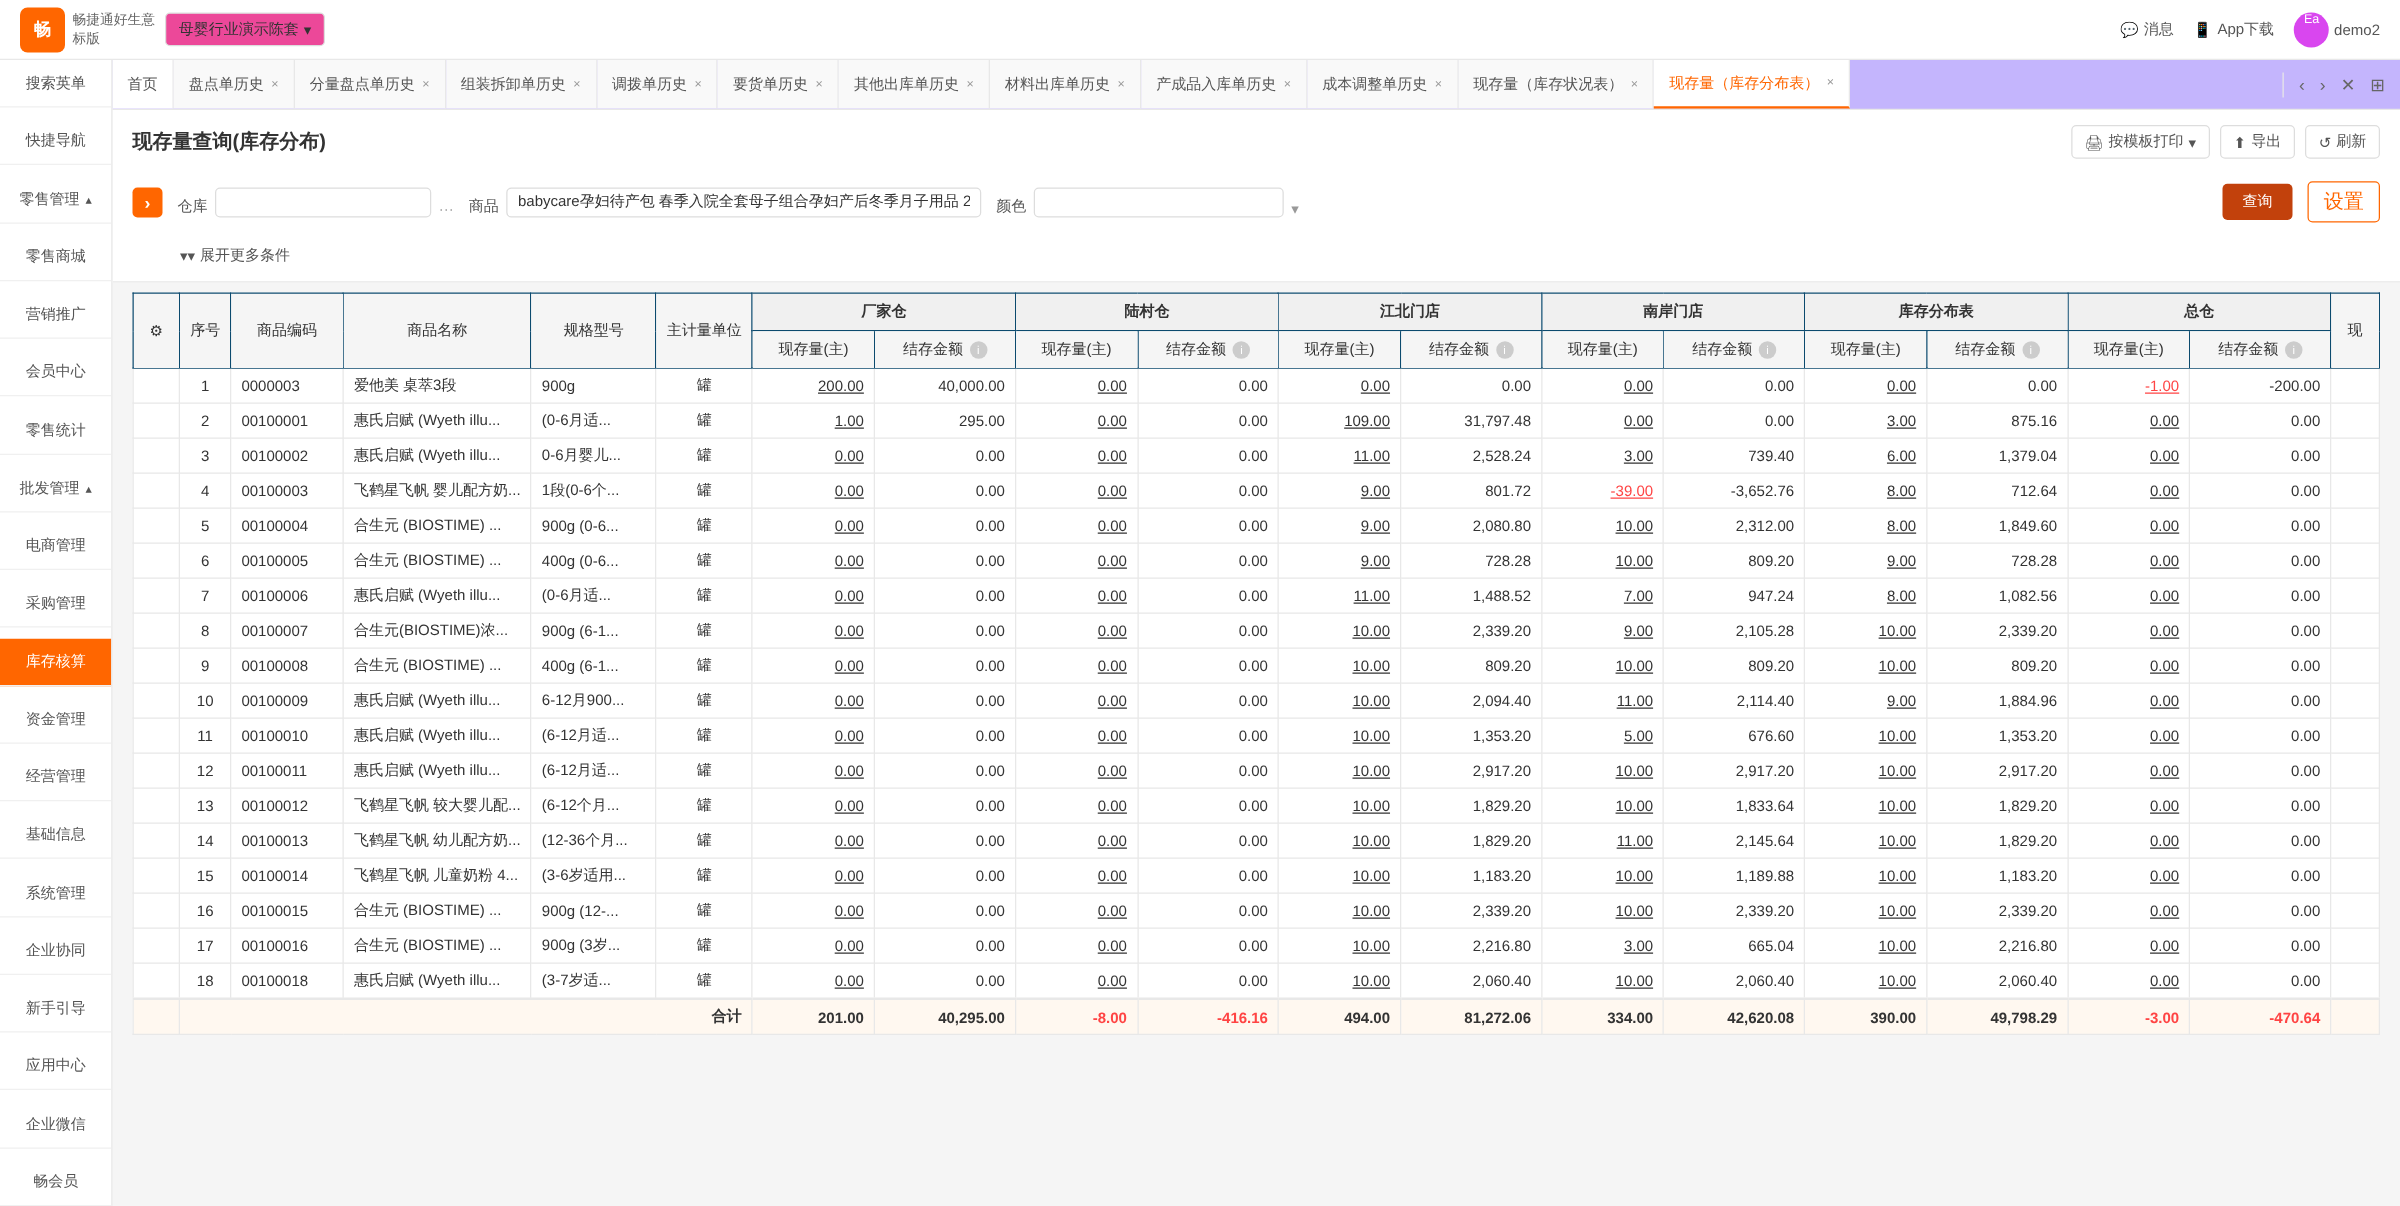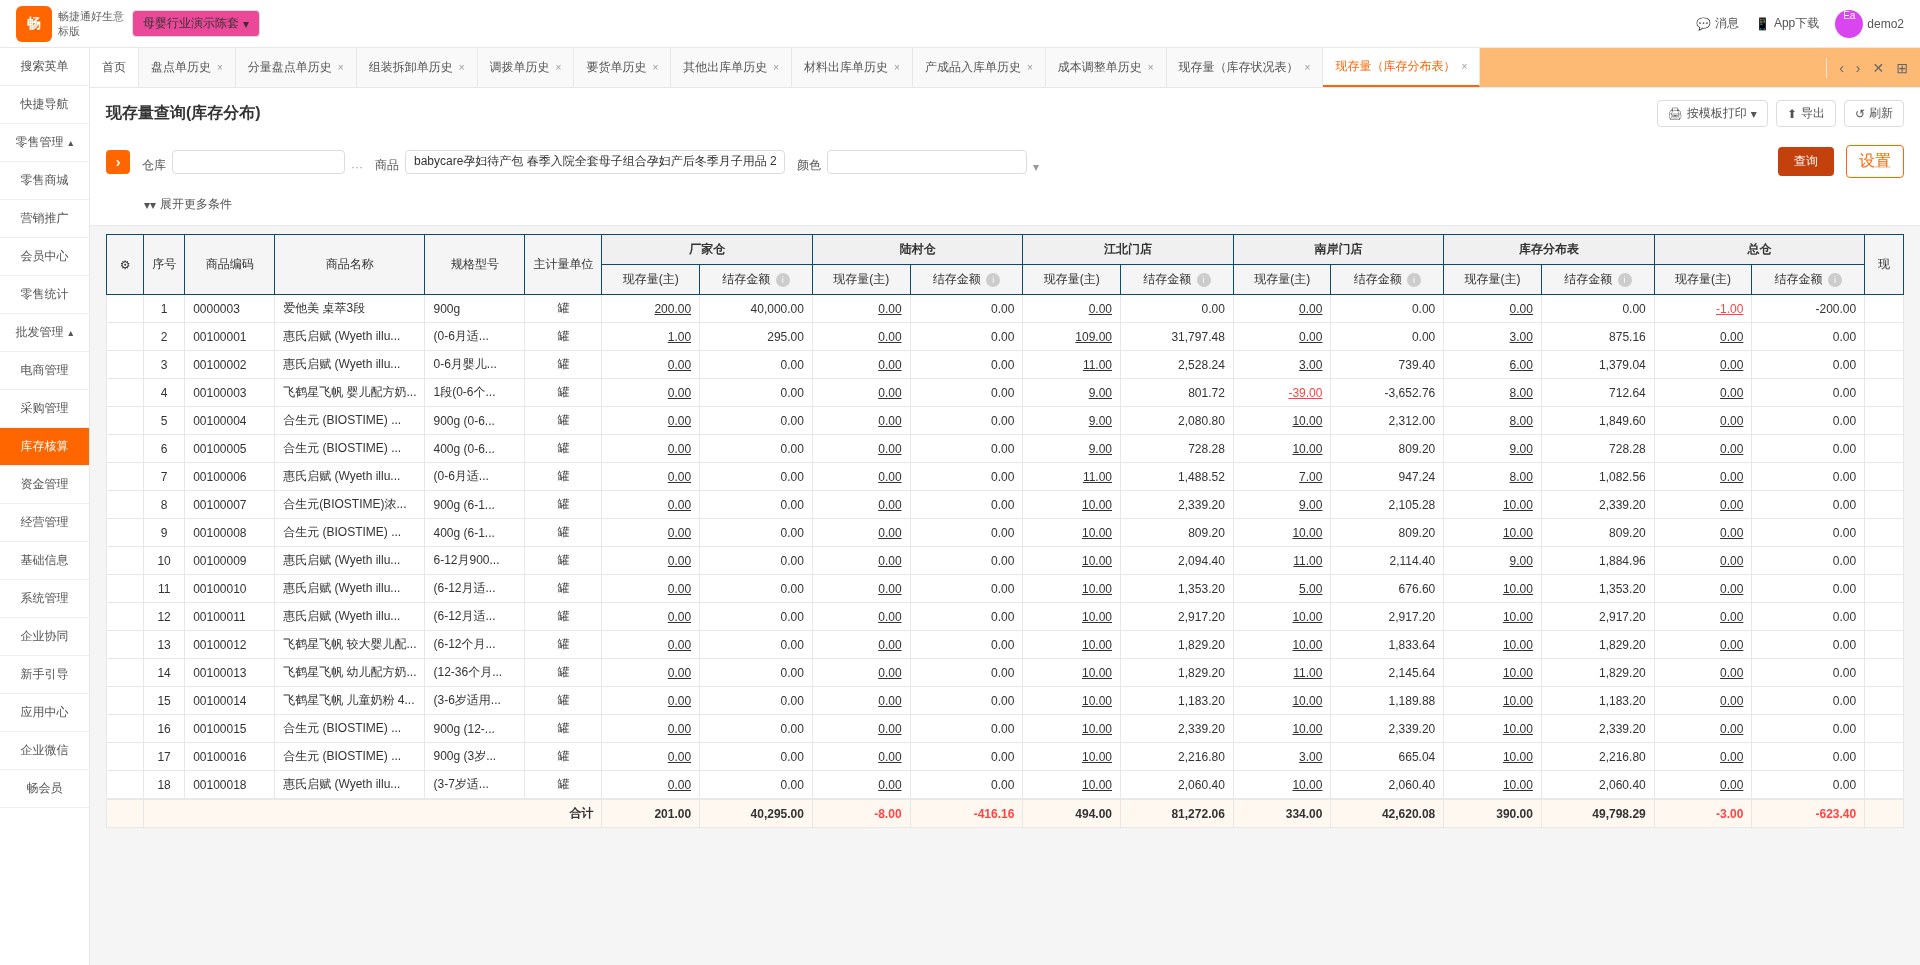--- a/index.html
+++ b/index.html
@@ -22,35 +22,35 @@
     .logo-text { font-size: 11px; color: #666; line-height: 1.3; }
     .org-selector { display: flex; align-items: center; gap: 4px; padding: 4px 10px; border: 1px solid #ddd; border-radius: 4px; cursor: pointer; color: #333; font-size: 12px; background: #ec4899; }
     .top-bar-right { display: flex; align-items: center; gap: 16px; }
     .top-right-item { display: flex; align-items: center; gap: 4px; cursor: pointer; color: #555; font-size: 12px; }
     .avatar-circle { width: 28px; height: 28px; border-radius: 50%; background: #d946ef; color: #fff; display: flex; align-items: flex-start; justify-content: center; font-size: 11px; }
 
     
     .sidebar {
       position: fixed; top: 48px; left: 0; bottom: 0; width: 90px;
       background: #fff; border-right: 1px solid #e8e8e8; z-index: 90;
-      display: flex; flex-direction: column; overflow-y: auto;
+      display: flex; flex-direction: column; overflow-y: auto; justify-content: space-between;
     }
     .sidebar-item {
       padding: 10px 6px;
       text-align: center; cursor: pointer; color: #555; font-size: 12px;
       border-bottom: 1px solid #f0f0f0;
       position: relative;
     }
     .sidebar-item.active { background: #ff6600; color: #fff; }
     .sidebar-item .sidebar-arrow { font-size: 10px; margin-left: 2px; }
 
     
     .tab-bar {
       position: fixed; top: 48px; left: 90px; right: 0; height: 40px;
-      background: #fdba74; border-bottom: 1px solid #e8e8e8; z-index: 80;
+      background: #c4b5fd; border-bottom: 1px solid #e8e8e8; z-index: 80;
       display: flex; align-items: center; overflow: hidden;
     }
     .tab-list { display: flex; align-items: center; flex: 1; overflow: hidden; height: 100%; }
     .tab-item {
       display: flex; align-items: center; padding: 0 12px; height: 100%;
       border-right: 1px solid #e8e8e8; cursor: pointer; white-space: nowrap;
       font-size: 12px; color: #555; gap: 4px; background: #f9f9f9;
       flex-shrink: 0;
     }
     .tab-item:first-child { background: #fff; }
@@ -721,19 +721,19 @@
             <td colspan="1">40,295.00</td>
             <td colspan="1"><span class="negative-val">-8.00</span></td>
             <td colspan="1"><span class="negative-val">-416.16</span></td>
             <td colspan="1">494.00</td>
             <td colspan="1">81,272.06</td>
             <td colspan="1">334.00</td>
             <td colspan="1">42,620.08</td>
             <td colspan="1">390.00</td>
             <td colspan="1">49,798.29</td>
             <td colspan="1"><span class="negative-val">-3.00</span></td>
-            <td colspan="1"><span class="negative-val">-623.40</span></td>
+            <td colspan="1"><span class="negative-val">-470.64</span></td>
             <td colspan="1"></td>
           </tr>
         </tbody>
     </table>
   </div>
 </div>
 
 </body></html>

